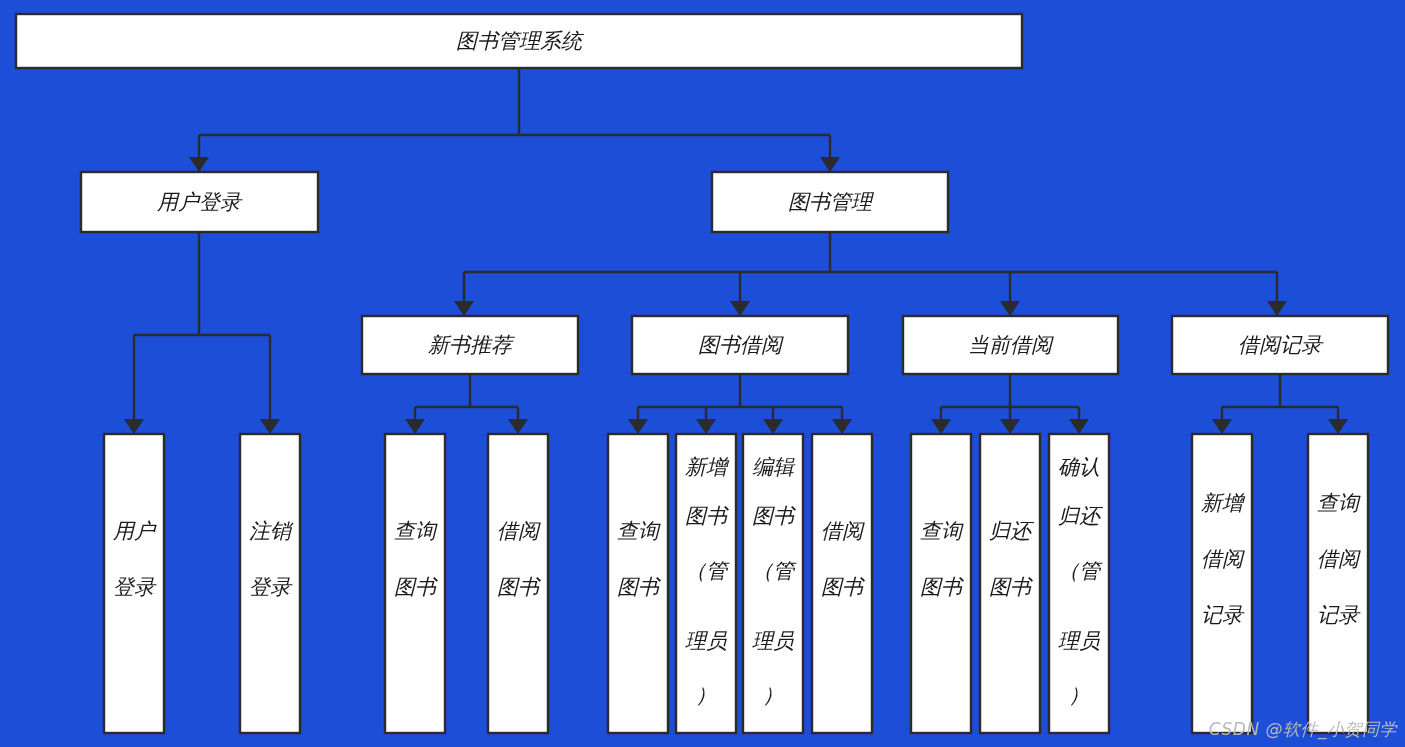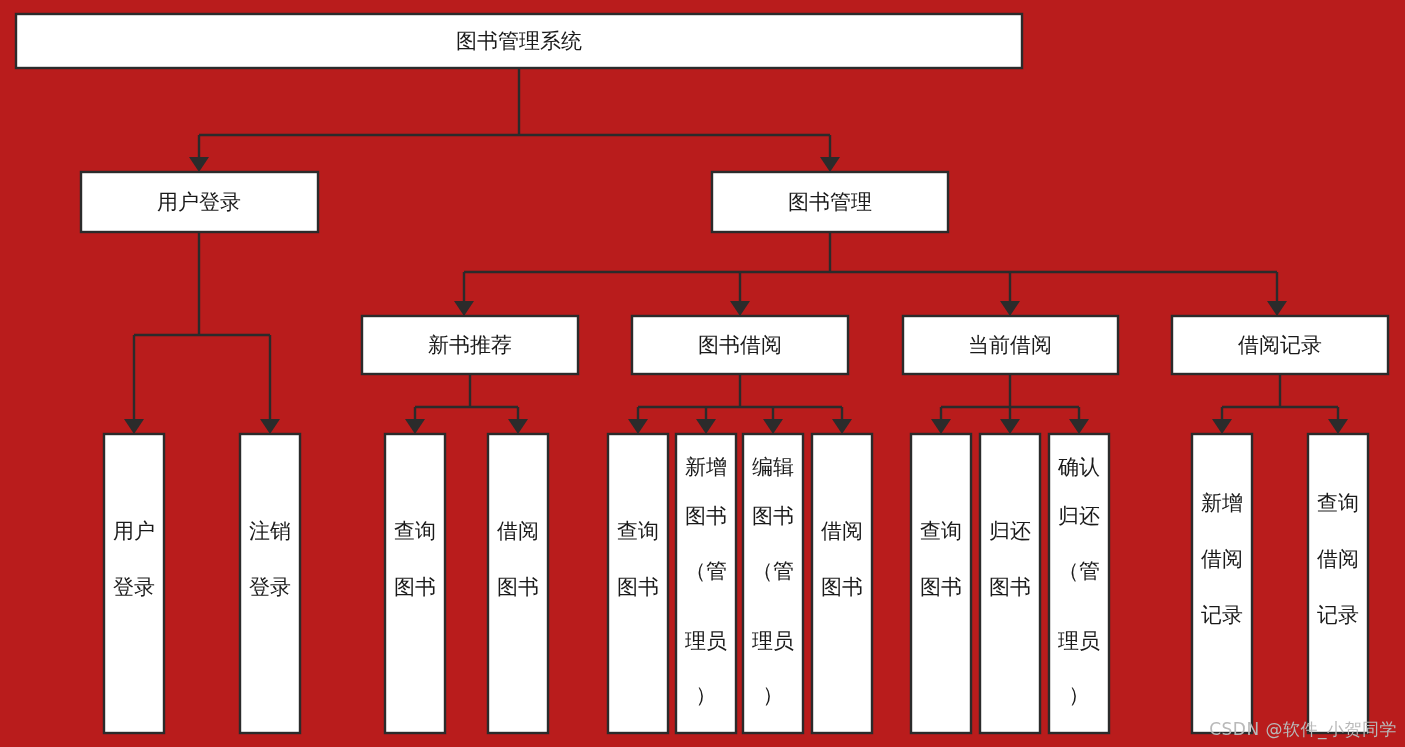--- a/index.html
+++ b/index.html
@@ -10,21 +10,22 @@
   body {
     width: 1405px;
     height: 747px;
     font-family: "DejaVu Sans", "Liberation Sans", sans-serif;
     overflow: hidden;
   }
   #diagram-root {
     position: relative;
     width: 1405px;
     height: 747px;
-    background: #b91c1c;
+    background: #1d4ed8;
+    font-style: italic;
   }
   svg#flow {
     position: absolute;
     left: 0;
     top: 0;
     width: 1405px;
     height: 747px;
   }
   .node-box {
     fill: #ffffff;

